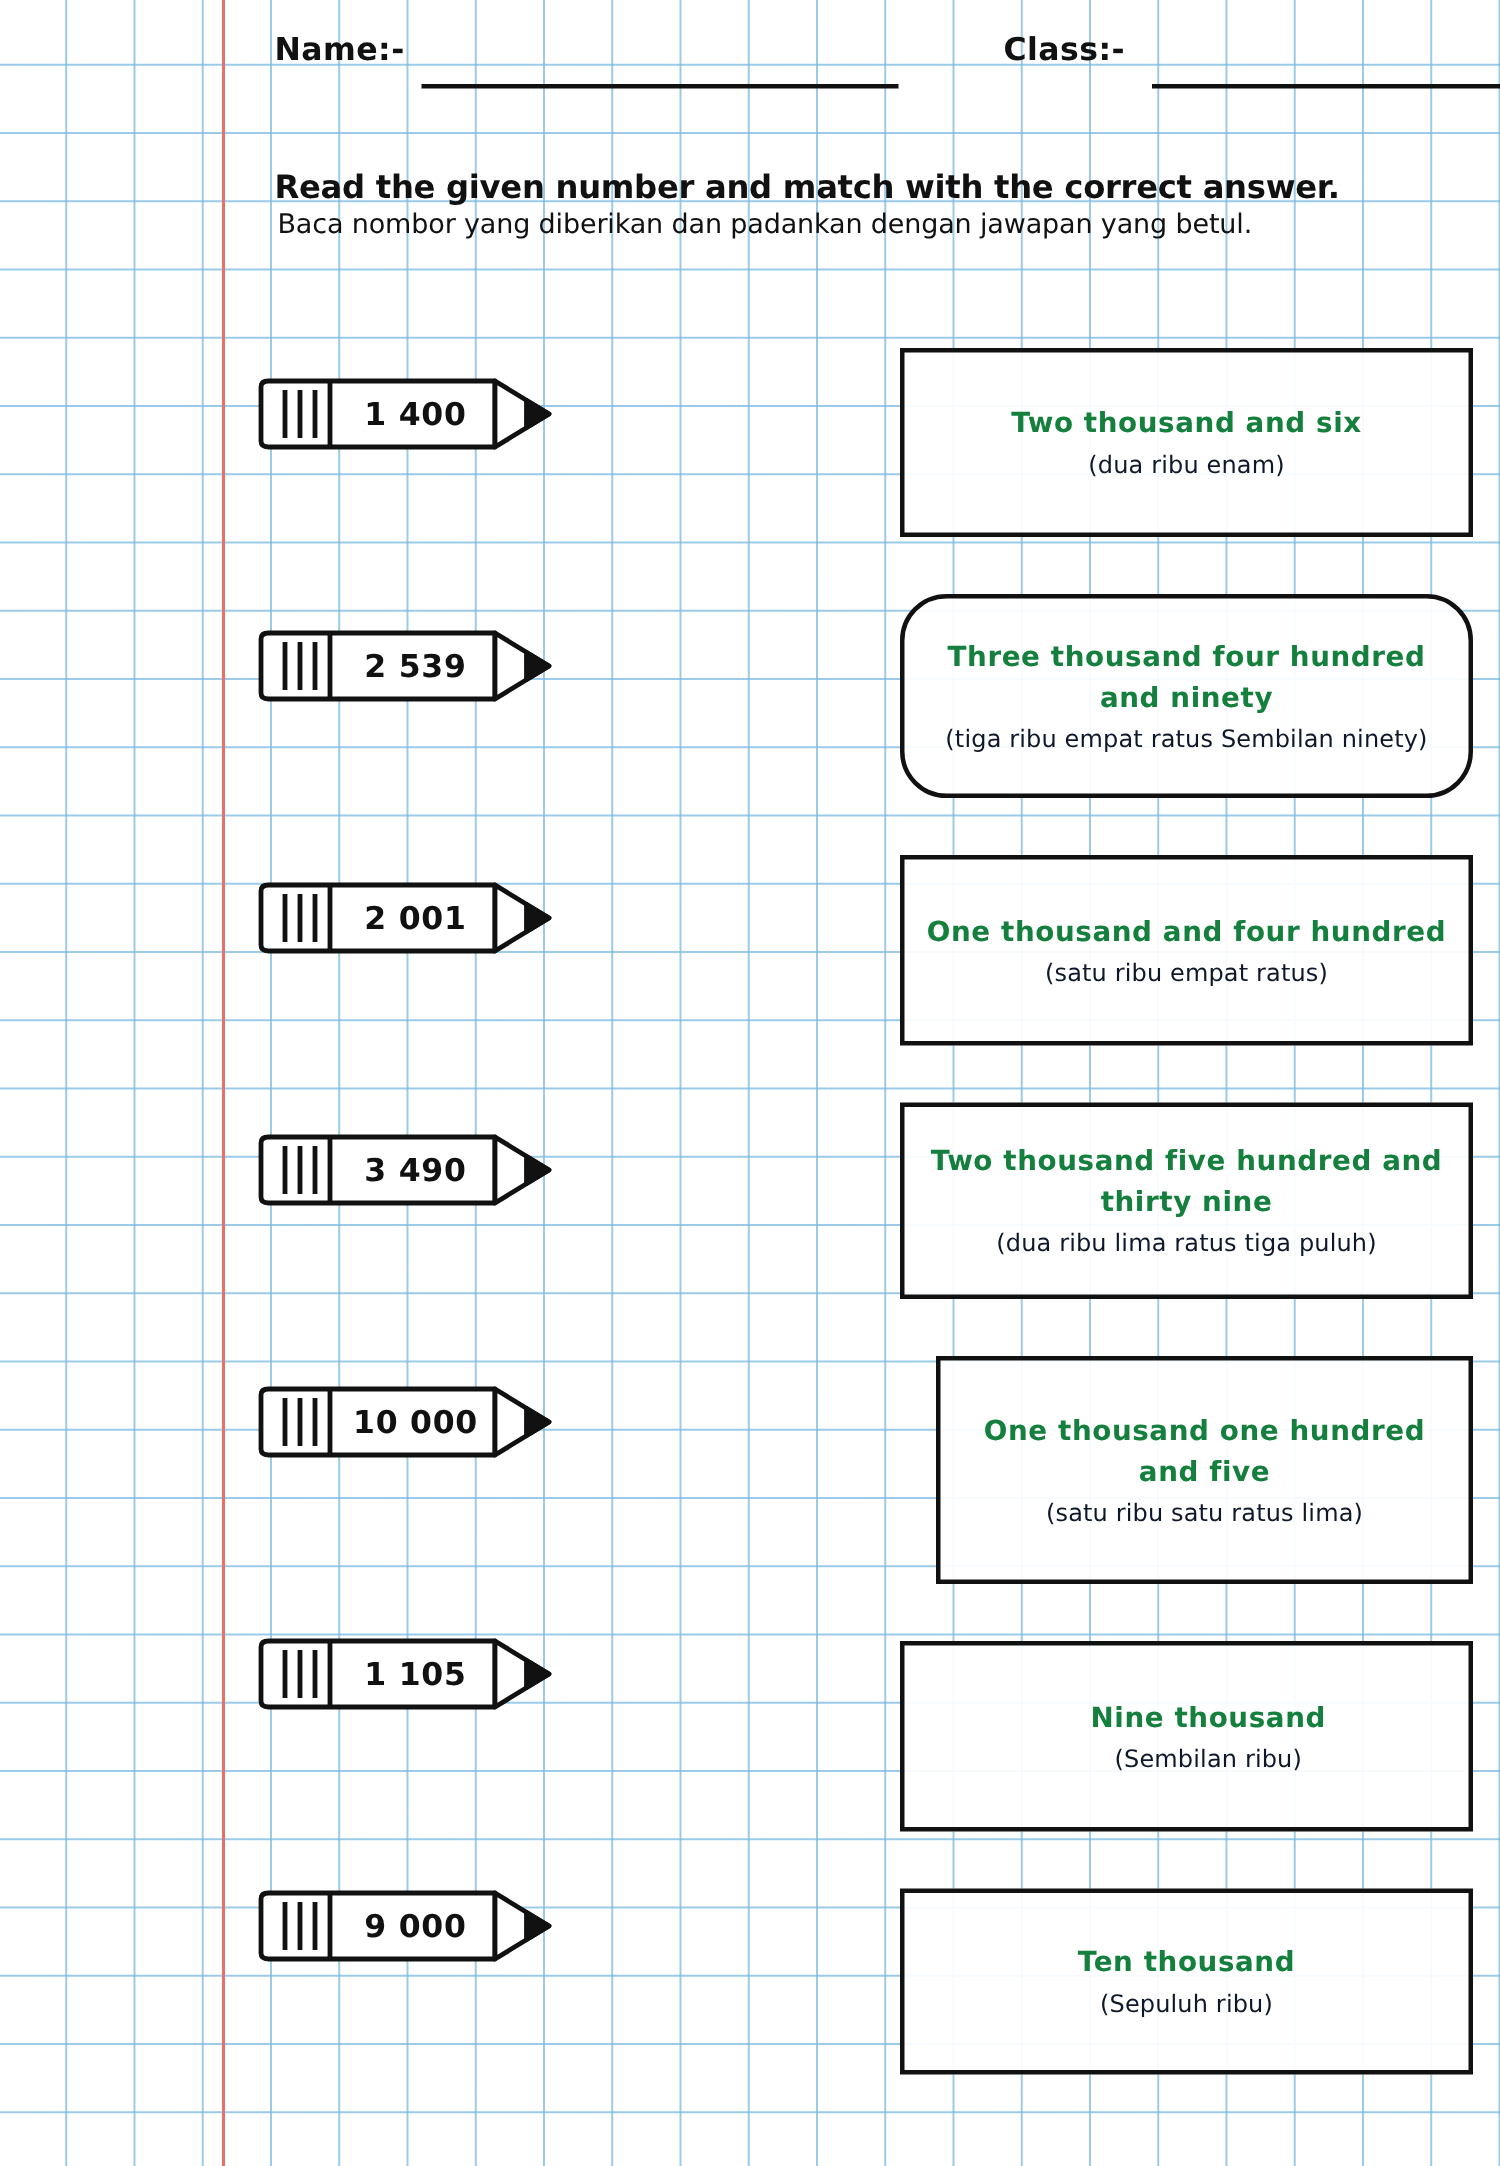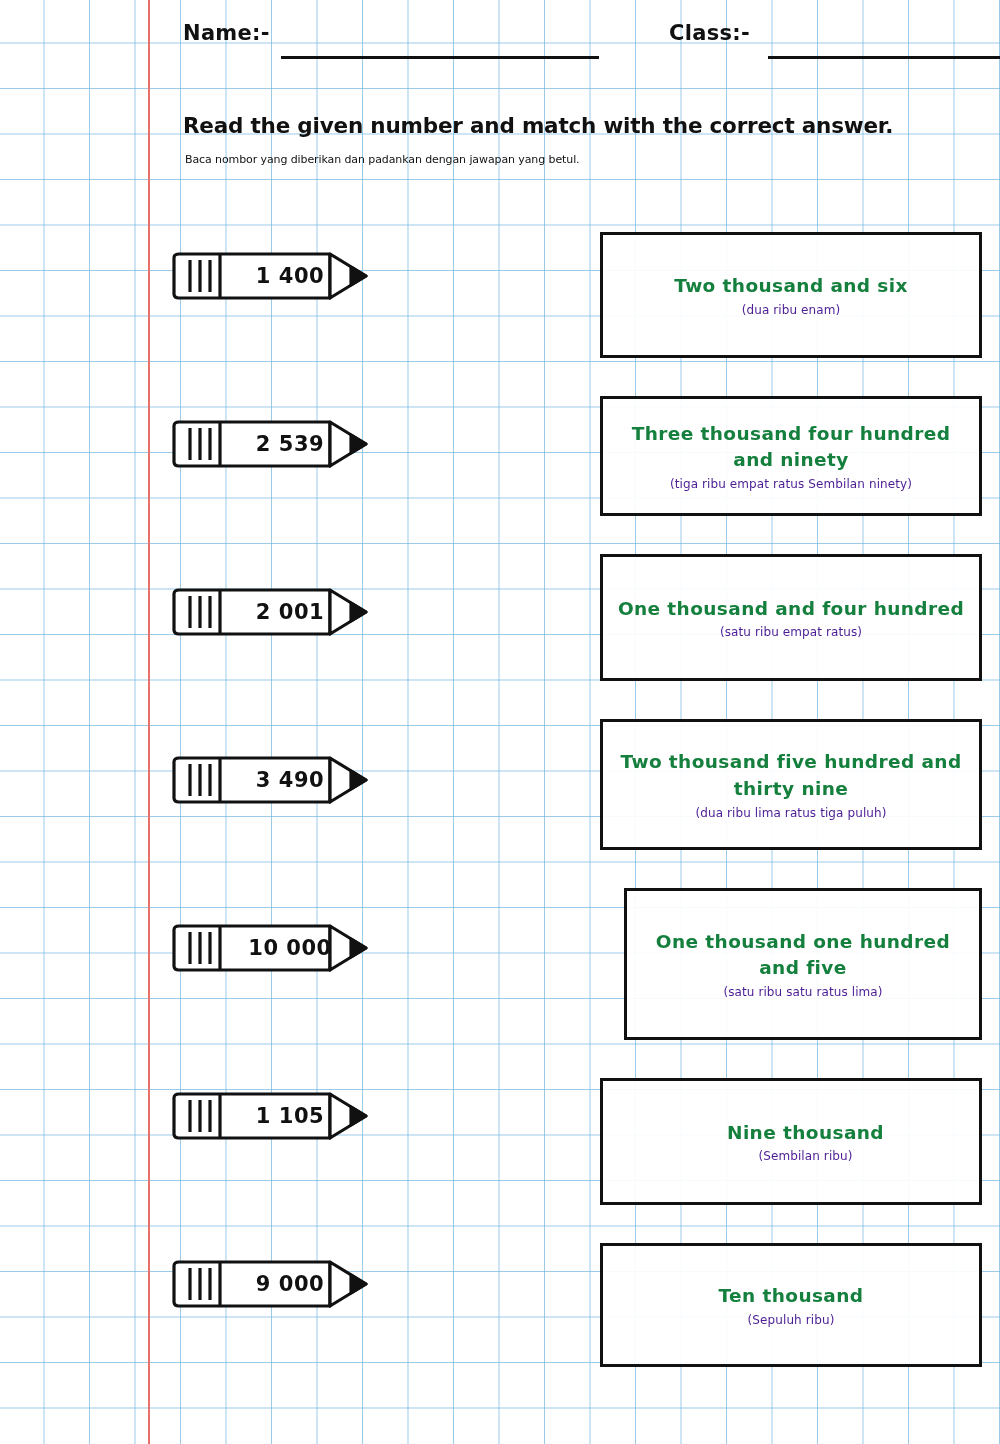--- a/index.html
+++ b/index.html
@@ -51,22 +51,22 @@
   #class-rule {
     position: absolute; left: 768px; top: 56px; width: 232px; height: 3px;
     background: #111;
   }
 
   #instruction-en {
     position: absolute; left: 183px; top: 113px;
     font-size: 21.5px; font-weight: bold; color: #111; letter-spacing: -.2px;
   }
   #instruction-ms {
-    position: absolute; left: 185px; top: 153px;
-    font-size: 11px; color: #111; letter-spacing: -.1px;
+    position: absolute; left: 185px; top: 139px;
+    font-size: 18px; color: #111; letter-spacing: -.1px;
   }
 
   
   #left-col {
     position: absolute;
     left: 170px;
     top: 248px;
     width: 220px;
   }
   .pencil-row {
@@ -85,21 +85,20 @@
     top: 0;
     width: 110px;
     height: 56px;
     display: flex;
     align-items: center;
     justify-content: center;
     font-size: 21px;
     font-weight: bold;
     color: #111;
     letter-spacing: .5px;
-    padding-left: 13px;
   }
 
   
   #right-col {
     position: absolute;
     left: 600px;
     top: 232px;
     width: 382px;
   }
   .answer-box {
@@ -114,22 +113,22 @@
     justify-content: center;
   }
   .answer-en {
     font-size: 18.5px;
     font-weight: bold;
     color: #15803d;
     letter-spacing: .4px;
     line-height: 1.45;
   }
   .answer-ms {
-    font-size: 12px;
-    color: #4c1d95;
+    font-size: 16px;
+    color: #0f172a;
     letter-spacing: .1px;
     margin-top: 2px;
     line-height: 1.35;
   }
 </style>
 </head>
 <body>
 
 <div id="sheet"></div>
 <div id="margin-line"></div>
@@ -255,21 +254,21 @@
     </svg>
         <div class="pencil-number">9 000</div>
       </div>
     </div>
   </div>
 <div id="right-col">
     <div class="answer-box" style="height: 126px;">
       <div class="answer-en">Two thousand and six</div>
       <div class="answer-ms">(dua ribu enam)</div>
     </div>
-    <div class="answer-box" style="height: 120px;">
+    <div class="answer-box" style="height: 136px; border-radius: 31px;">
       <div class="answer-en">Three thousand four hundred and ninety</div>
       <div class="answer-ms">(tiga ribu empat ratus Sembilan ninety)</div>
     </div>
     <div class="answer-box" style="height: 127px;">
       <div class="answer-en">One thousand and four hundred</div>
       <div class="answer-ms">(satu ribu empat ratus)</div>
     </div>
     <div class="answer-box" style="height: 131px;">
       <div class="answer-en">Two thousand five hundred and thirty nine</div>
       <div class="answer-ms">(dua ribu lima ratus tiga puluh)</div>

